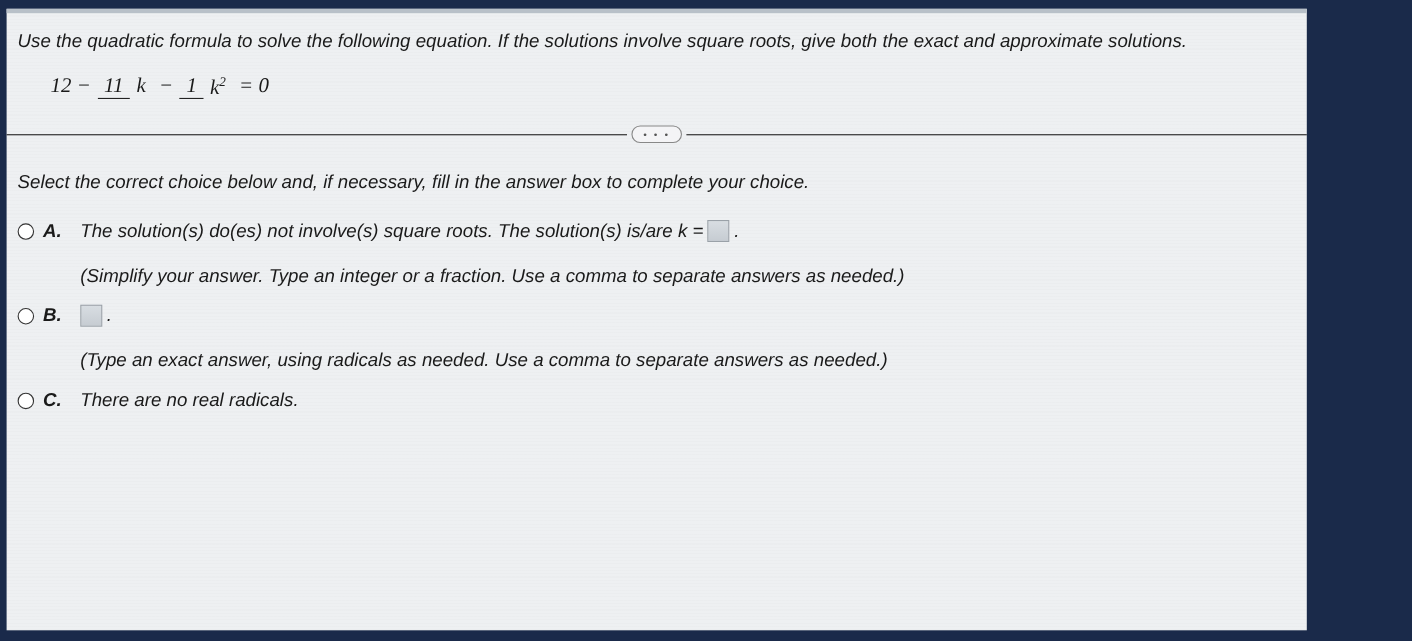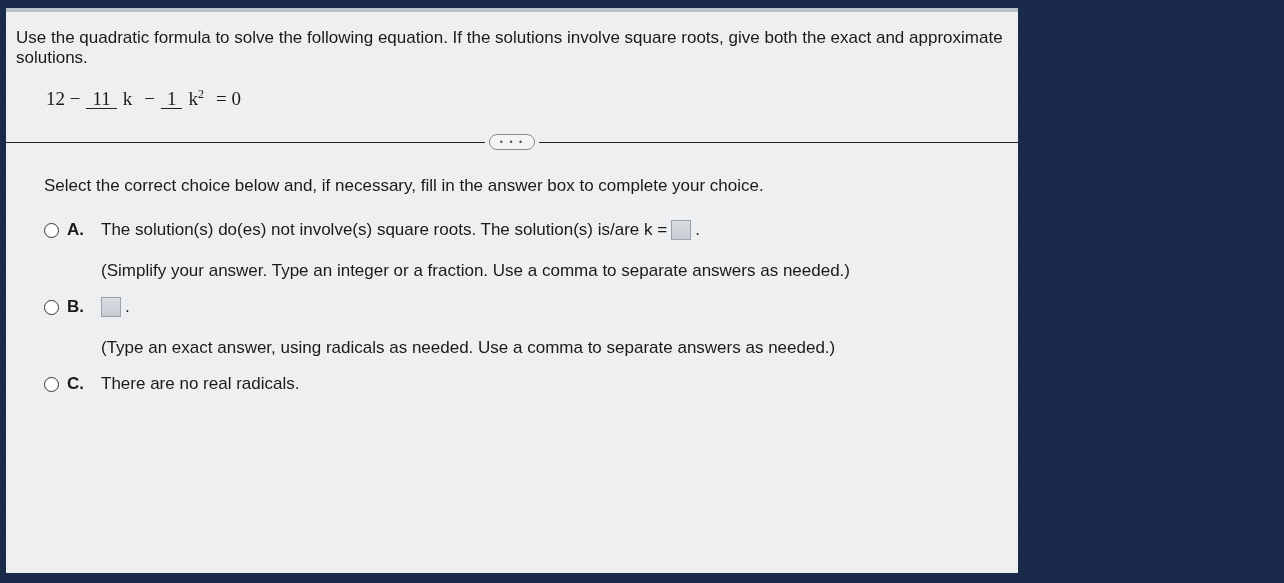--- a/index.html
+++ b/index.html
@@ -5,27 +5,28 @@
   * { box-sizing: border-box; }
   html, body {
     margin: 0; padding: 0;
     width: 1284px; height: 583px;
     background: #1a2a4a;
     font-family: Arial, Helvetica, sans-serif;
   }
   .page {
     background: #eef0f2;
     margin: 8px 10px 10px 6px;
-    width: 1012px;
+    width: 1182px;
     height: 565px;
     color: #1a1a1a;
     font-size: 17px;
     position: relative;
     padding: 0;
     background-image: repeating-linear-gradient(0deg, rgba(0,0,0,0.01), rgba(0,0,0,0.01) 1px, transparent 1px, transparent 3px);
+    font-style: italic;
   }
   .top-border {
     height: 4px;
     background: #b8c0c8;
     width: 100%;
   }
   .question-area {
     padding: 16px 14px 6px 10px;
   }
   .equation {
@@ -52,21 +53,20 @@
   .dots-pill {
     width: 46px; height: 16px;
     border: 1px solid #888; border-radius: 10px;
     background: #f4f4f6;
     display:flex; align-items:center; justify-content:center;
     font-size: 9px; letter-spacing: 2px; color:#555;
     margin: 0 4px;
   }
   .answer-area {
     padding: 26px 14px 10px 10px;
-    margin-left: 28px;
   }
   .prompt {
     margin-bottom: 24px;
   }
   .choice {
     display: flex;
     align-items: flex-start;
     gap: 8px;
     margin-bottom: 16px;
   }

